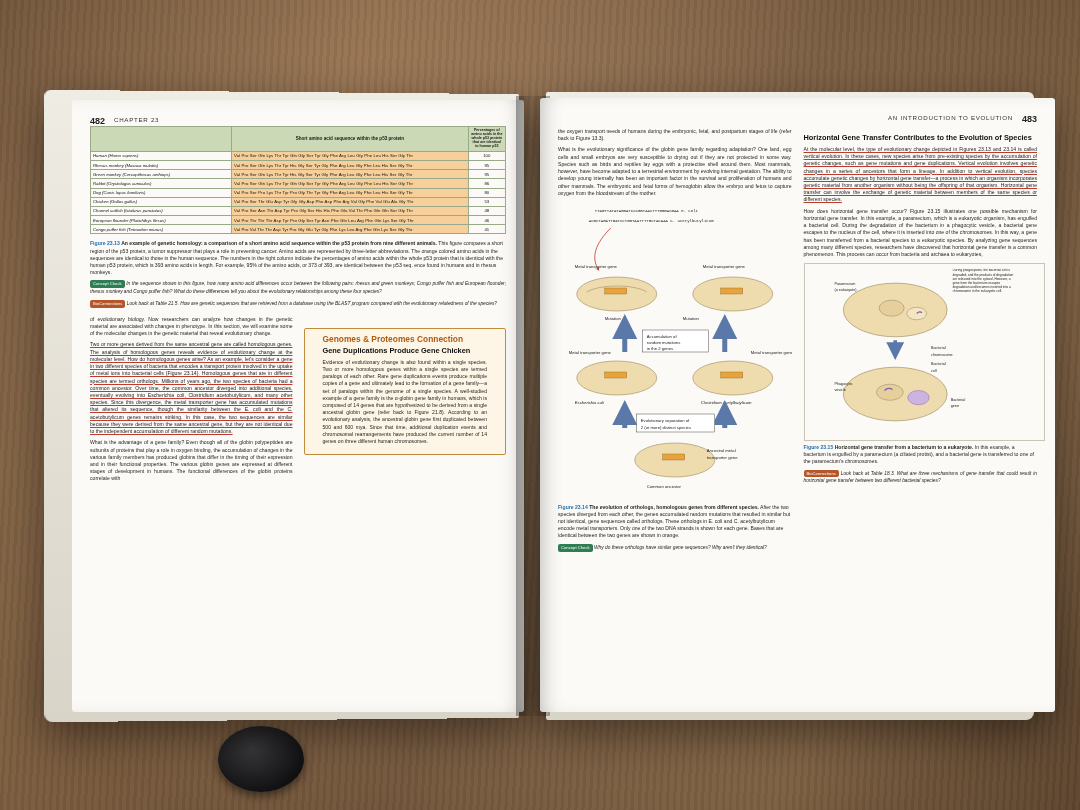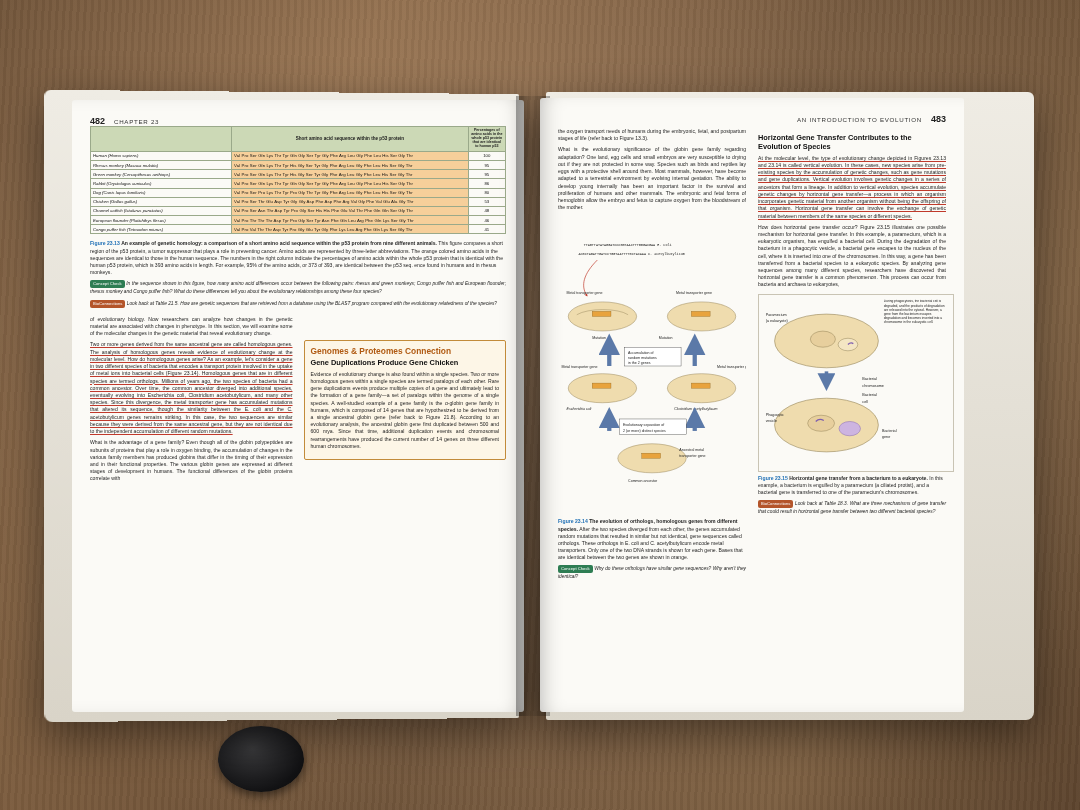--- a/index.html
+++ b/index.html
@@ -40,51 +40,51 @@
     position:absolute;left:500px;top:6px;width:488px;height:628px;
     background:linear-gradient(180deg,#efece4,#d9d4c8);
     border-radius:2px 6px 8px 2px;
   }
   .page{
     position:absolute;top:0;background:#fbfaf6;overflow:hidden;
   }
   .page-left{left:26px;top:14px;width:452px;height:612px;
     box-shadow:inset -14px 0 22px -14px rgba(0,0,0,.35);
     border-radius:3px;}
-  .page-right{left:494px;top:12px;width:424px;height:614px;
+  .page-right{left:494px;top:12px;width:515px;height:614px;
     box-shadow:inset 14px 0 22px -14px rgba(0,0,0,.3);
     border-radius:3px;}
   .gutter{
     position:absolute;left:470px;top:10px;width:34px;height:620px;
     background:linear-gradient(90deg,rgba(0,0,0,.35),rgba(0,0,0,.08) 45%,rgba(0,0,0,.30));
   }
   .inner{padding:16px 18px 10px 18px;}
 
   
   .runhead{font-size:6.2px;letter-spacing:.7px;color:#333;text-transform:uppercase;}
   .folio{font-size:9px;font-weight:bold;color:#222;}
-  .hdr-row{display:flex;align-items:center;gap:9px;}
+  .hdr-row{display:flex;align-items:flex-start;gap:9px;}
   p{margin:0 0 4px;font-size:5.1px;line-height:1.42;color:#1d1d1d;text-align:justify;}
   h3.sub{font-size:7.4px;color:#111;margin:6px 0 3px;line-height:1.2;font-weight:bold;}
   .figcap{font-size:5.1px;line-height:1.4;text-align:left;}
   .figcap b.lbl{color:#1f6fb5;}
   .ul-red{text-decoration:underline;text-decoration-color:#c0392b;}
 
   
   table.p53{border-collapse:collapse;width:100%;font-size:4.3px;}
   table.p53 th{background:#ccd9b6;border:.5px solid #9aa98a;color:#1a1a1a;font-size:4.6px;padding:2px;}
   table.p53 td{border:.5px solid #9aa98a;padding:1.6px 2px;color:#111;}
   td.species{font-style:italic;width:34%;}
   td.seq{font-family:"Liberation Sans",sans-serif;color:#2b5ea8;letter-spacing:.1px;}
   td.pct{text-align:center;width:8%;}
   .seq-hl{background:#f6cf9a;}
   .chk{display:inline-block;background:#2e7d53;color:#fff;font-size:4.2px;padding:1px 3px;border-radius:2px;}
   .chk2{display:inline-block;background:#b4552a;color:#fff;font-size:4.2px;padding:1px 3px;border-radius:2px;}
   .qtext{font-size:4.8px;color:#1a1a1a;font-style:italic;}
-  .gp-box{border:1px solid #c28b3a;background:#fdf6e7;padding:5px 6px;margin-top:24px;border-radius:2px;}
+  .gp-box{border:1px solid #c28b3a;background:#fdf6e7;padding:5px 18px;margin-top:12px;border-radius:2px;}
   .gp-title{color:#b05a12;font-size:8.4px;font-weight:bold;margin-bottom:3px;}
 
   
   .fig{position:relative;width:100%;}
   svg{display:block;}
   .dnaseq{font-size:4px;fill:#222;font-family:"Liberation Mono",monospace;}
   .flabel{font-size:4.2px;fill:#222;}
   .fitalic{font-size:4.2px;fill:#222;font-style:italic;}
   .boxw{fill:#fff;stroke:#222;stroke-width:.4;}
 </style>

